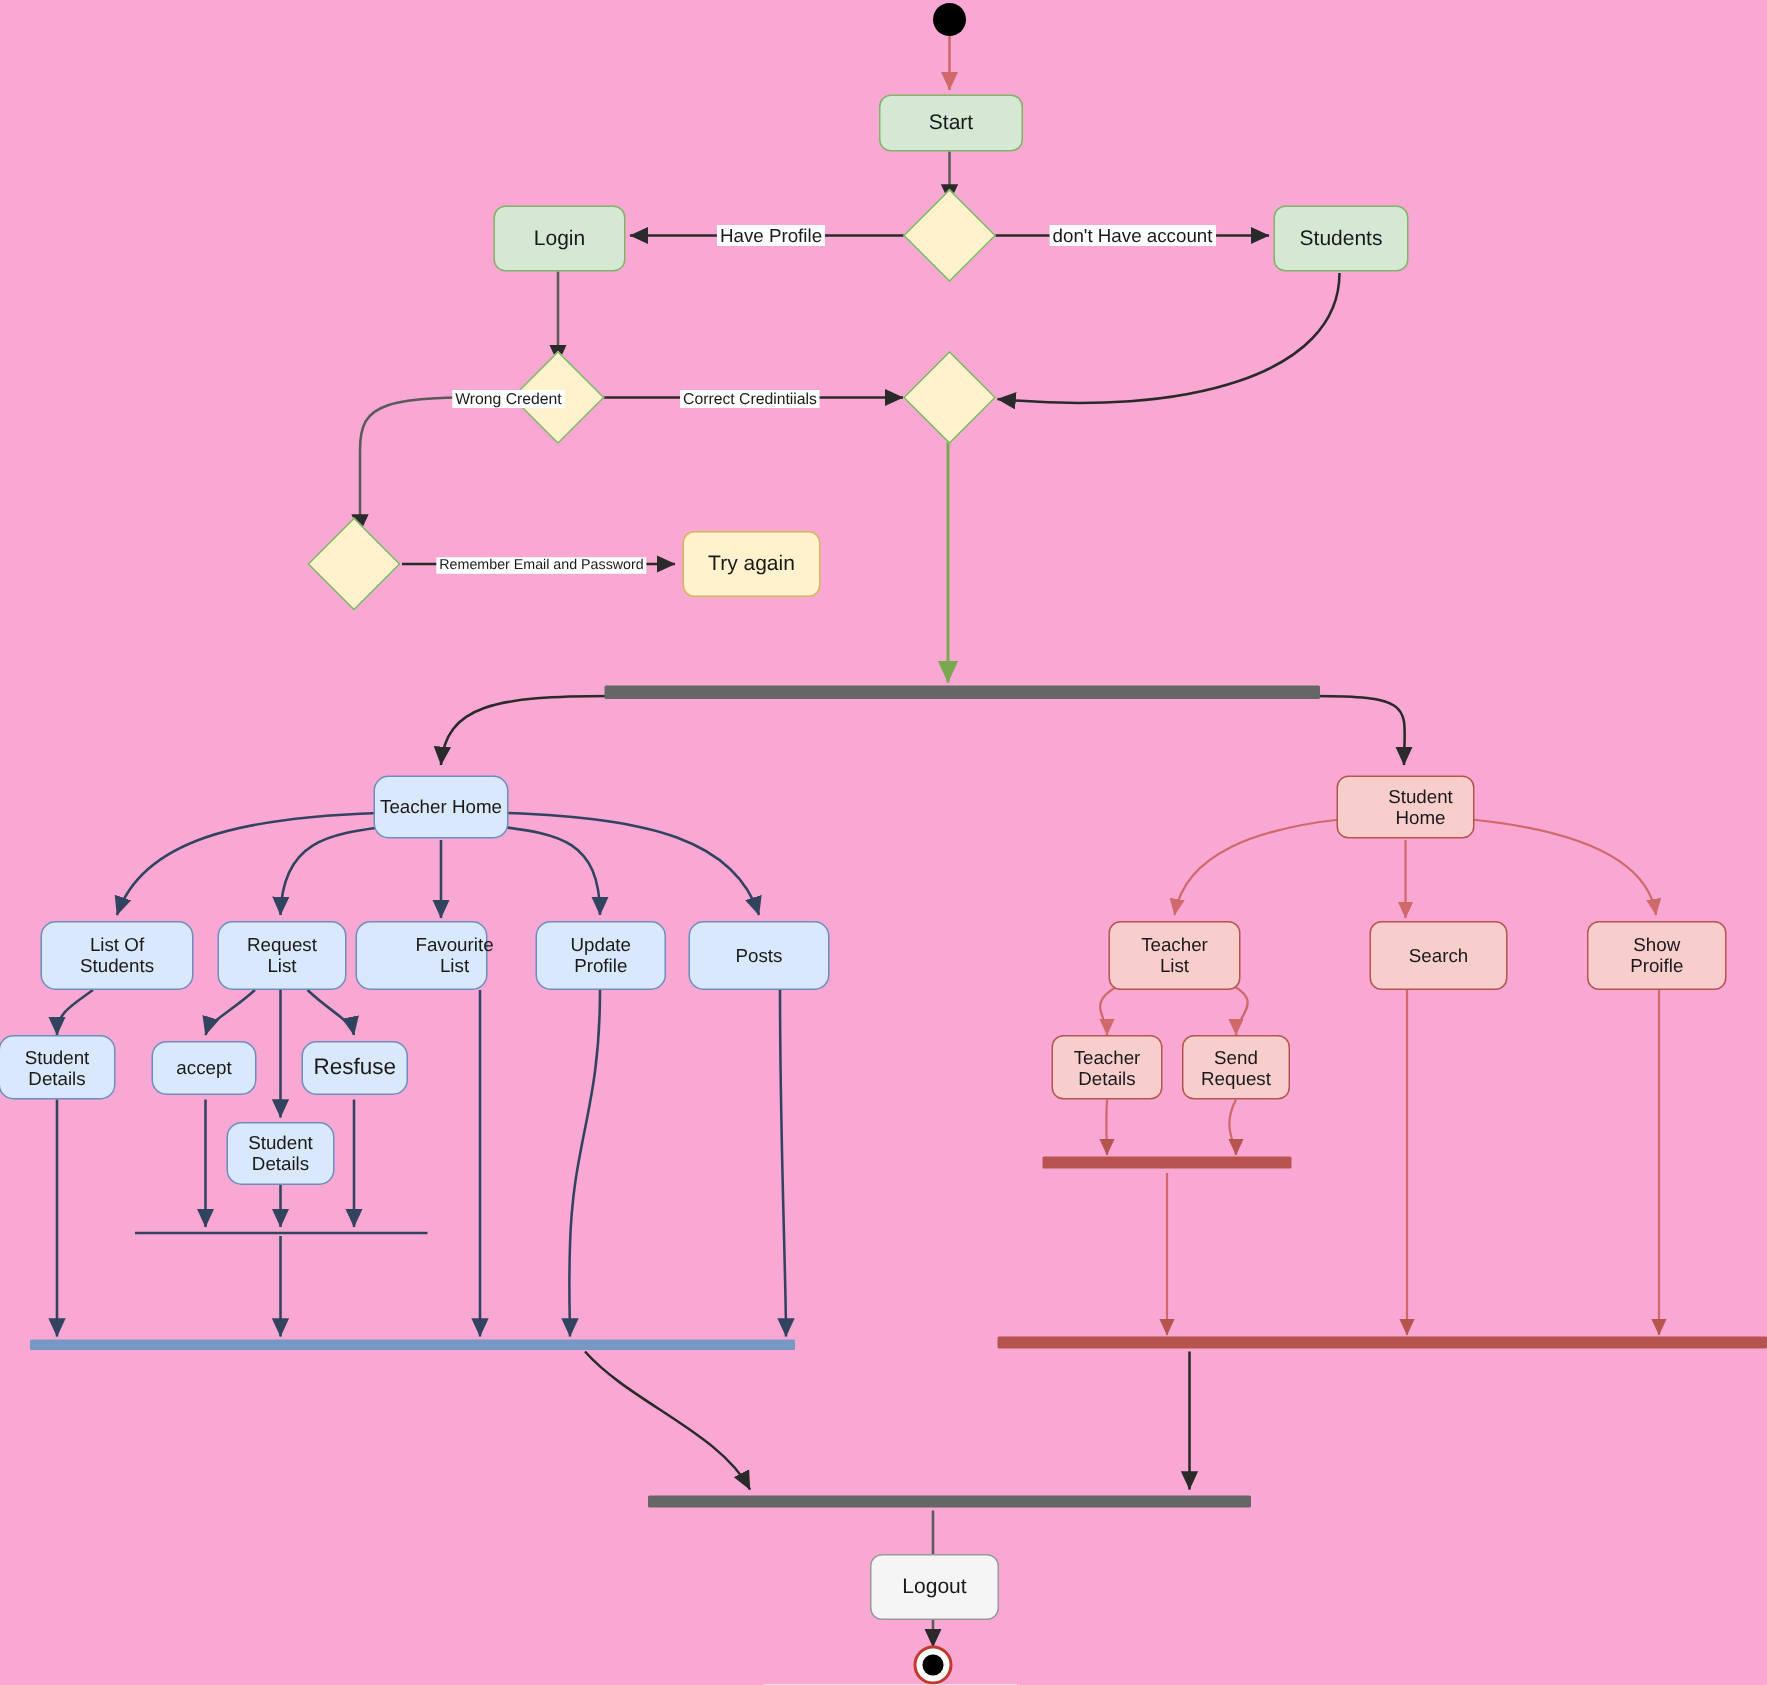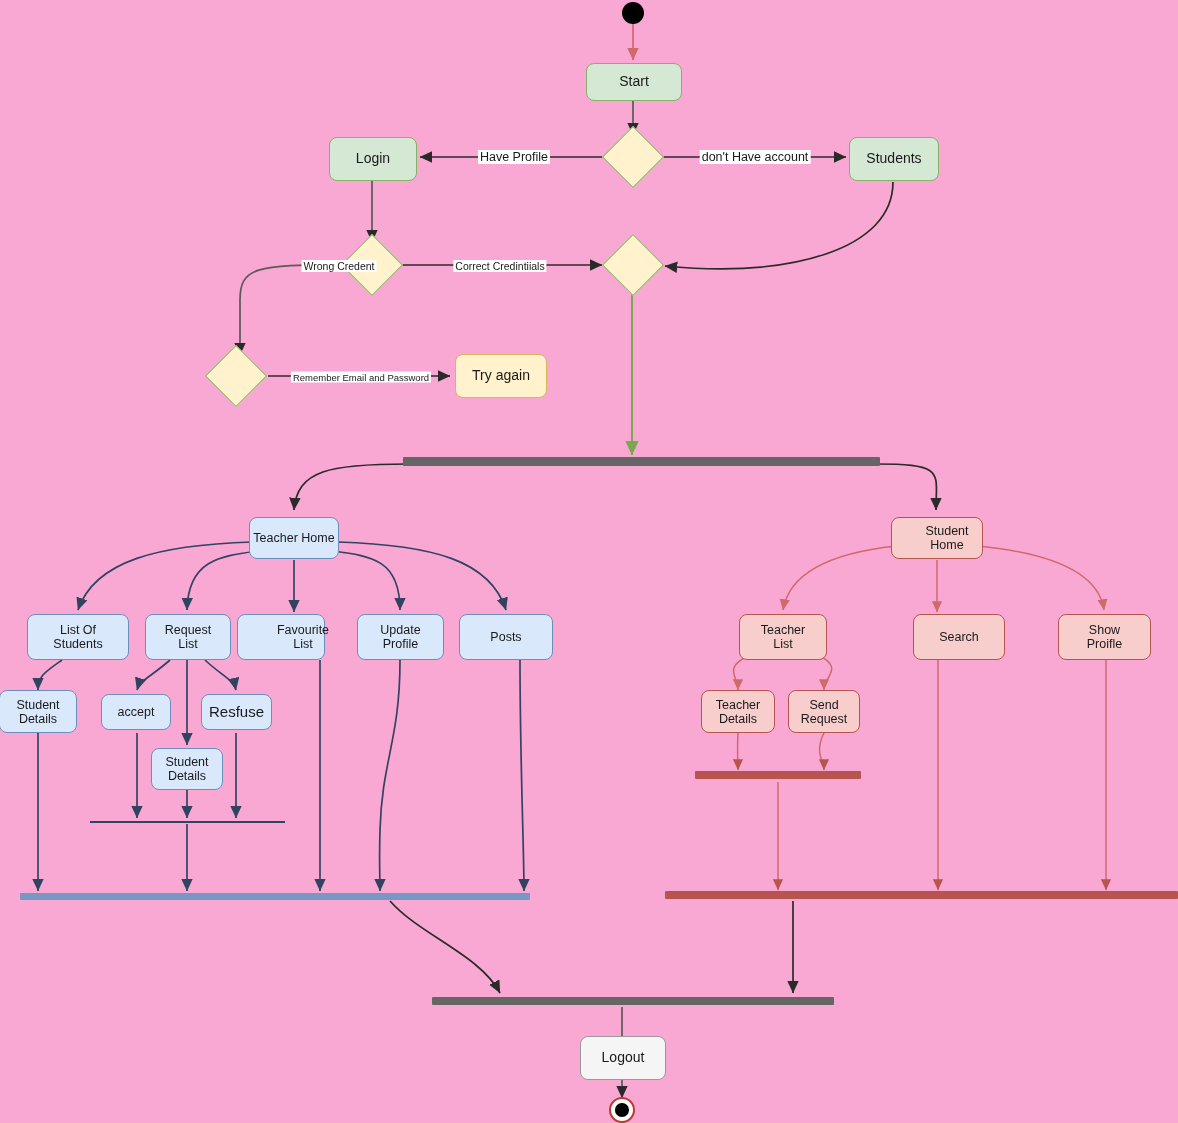--- a/index.html
+++ b/index.html
@@ -33,21 +33,21 @@
     justify-content: center;
     text-align: center;
     line-height: 1.12;
     border-radius: 8px;
     border-width: 1.4px;
     border-style: solid;
     color: #1a1a1a;
     white-space: pre-line;
   }
   .n-green  { background: #d5e8d4; border-color: #82b366; }
-  .n-blue   { background: #dae8fc; border-color: #6c8ebf; }
+  .n-blue   { background: #dae8fc; border-color: #6c8ebf; border-radius: 10px; }
   .n-red    { background: #f8cecc; border-color: #b85450; }
   .n-yellow { background: #fff2cc; border-color: #d6b656; }
   .n-gray   { background: #f5f5f5; border-color: #9a9a9a; }
 
   .diamond {
     position: absolute;
     box-sizing: border-box;
     background: #fff2cc;
     border: 1.4px solid #82b366;
     transform: rotate(45deg);

